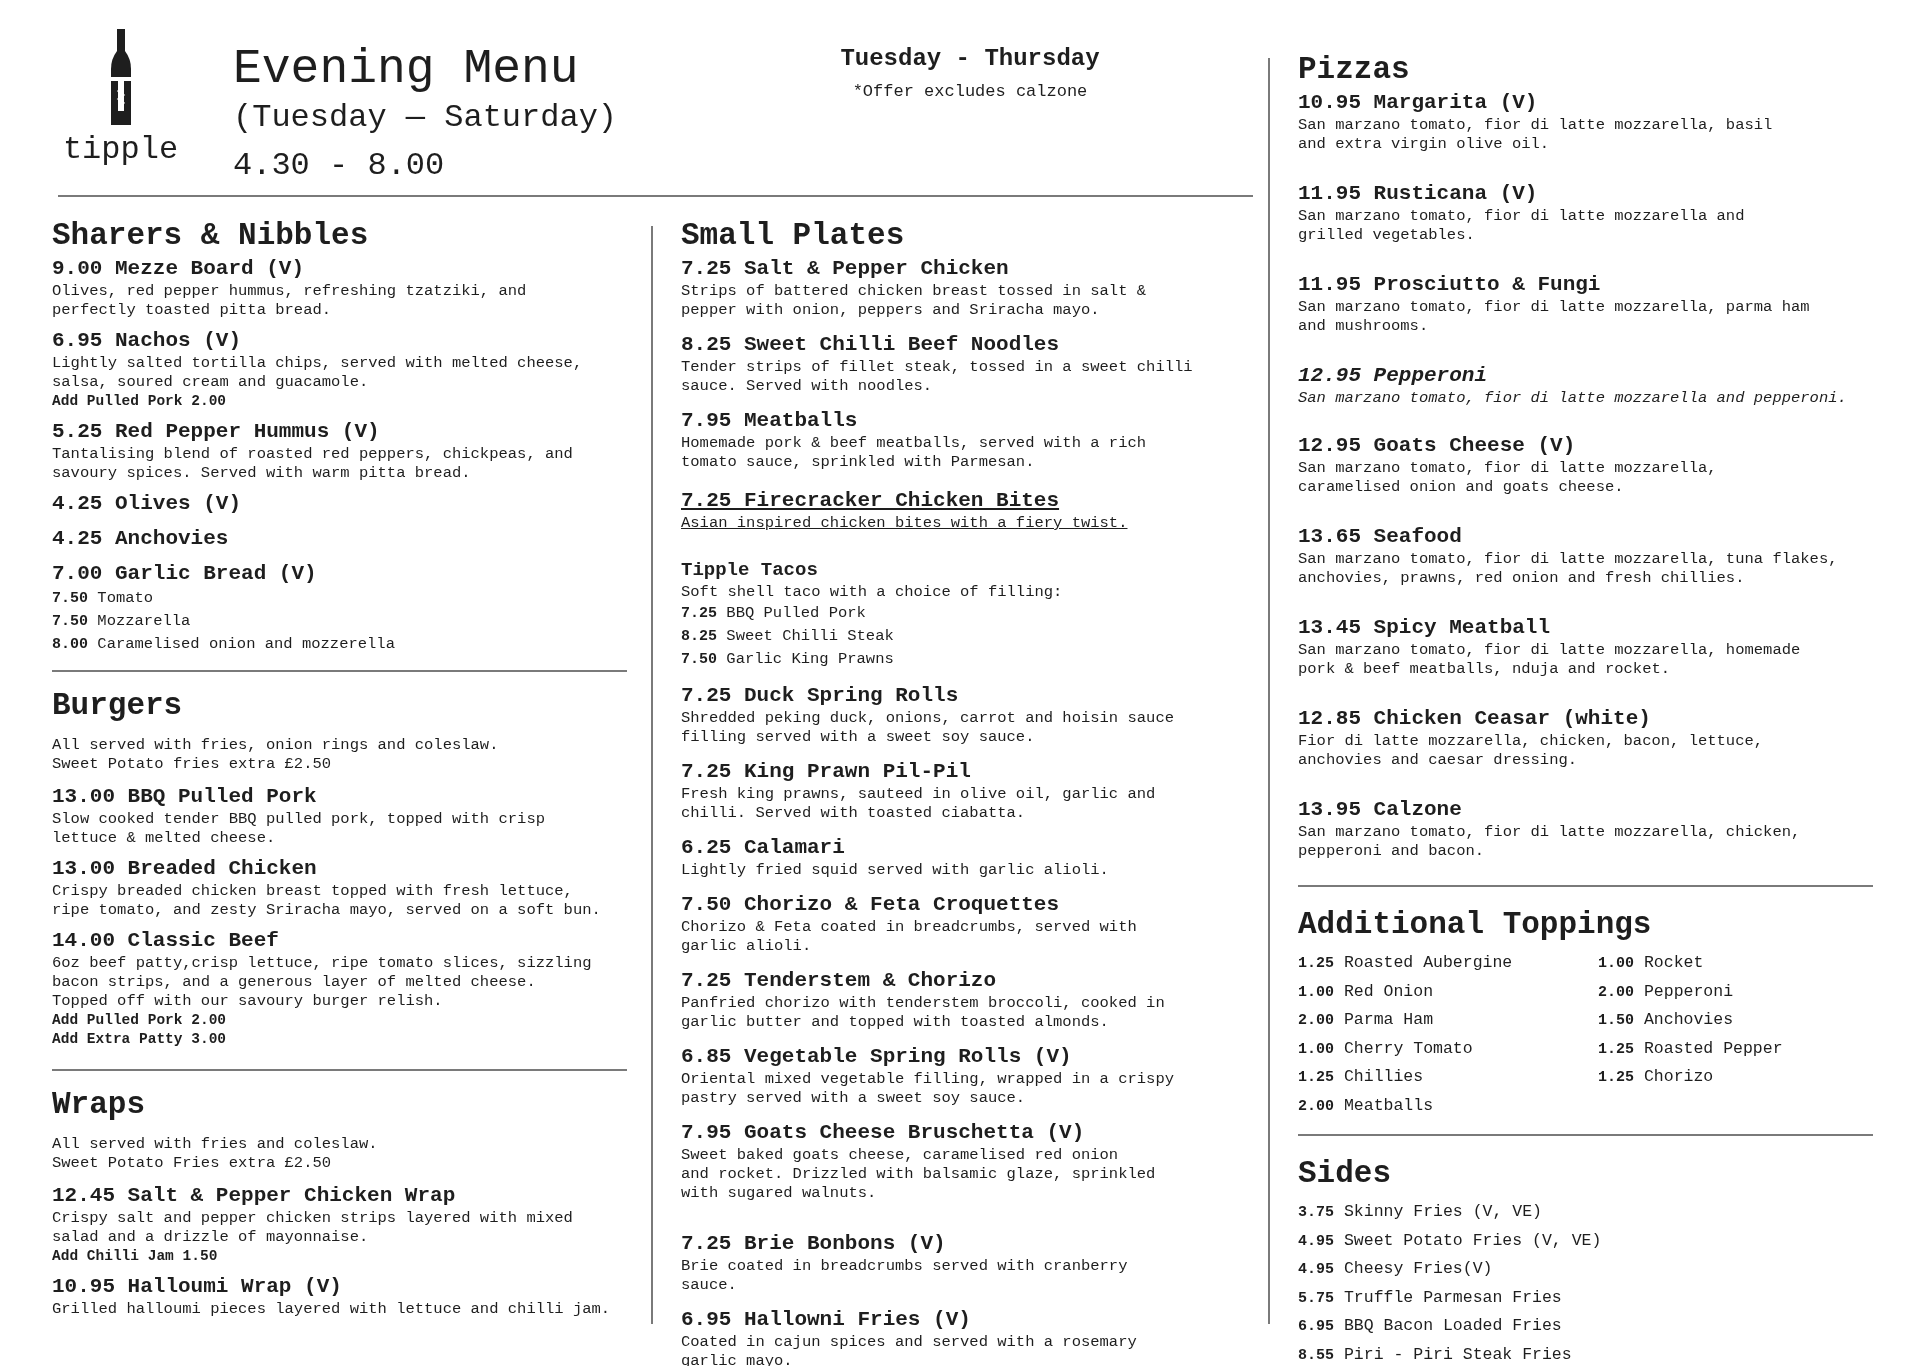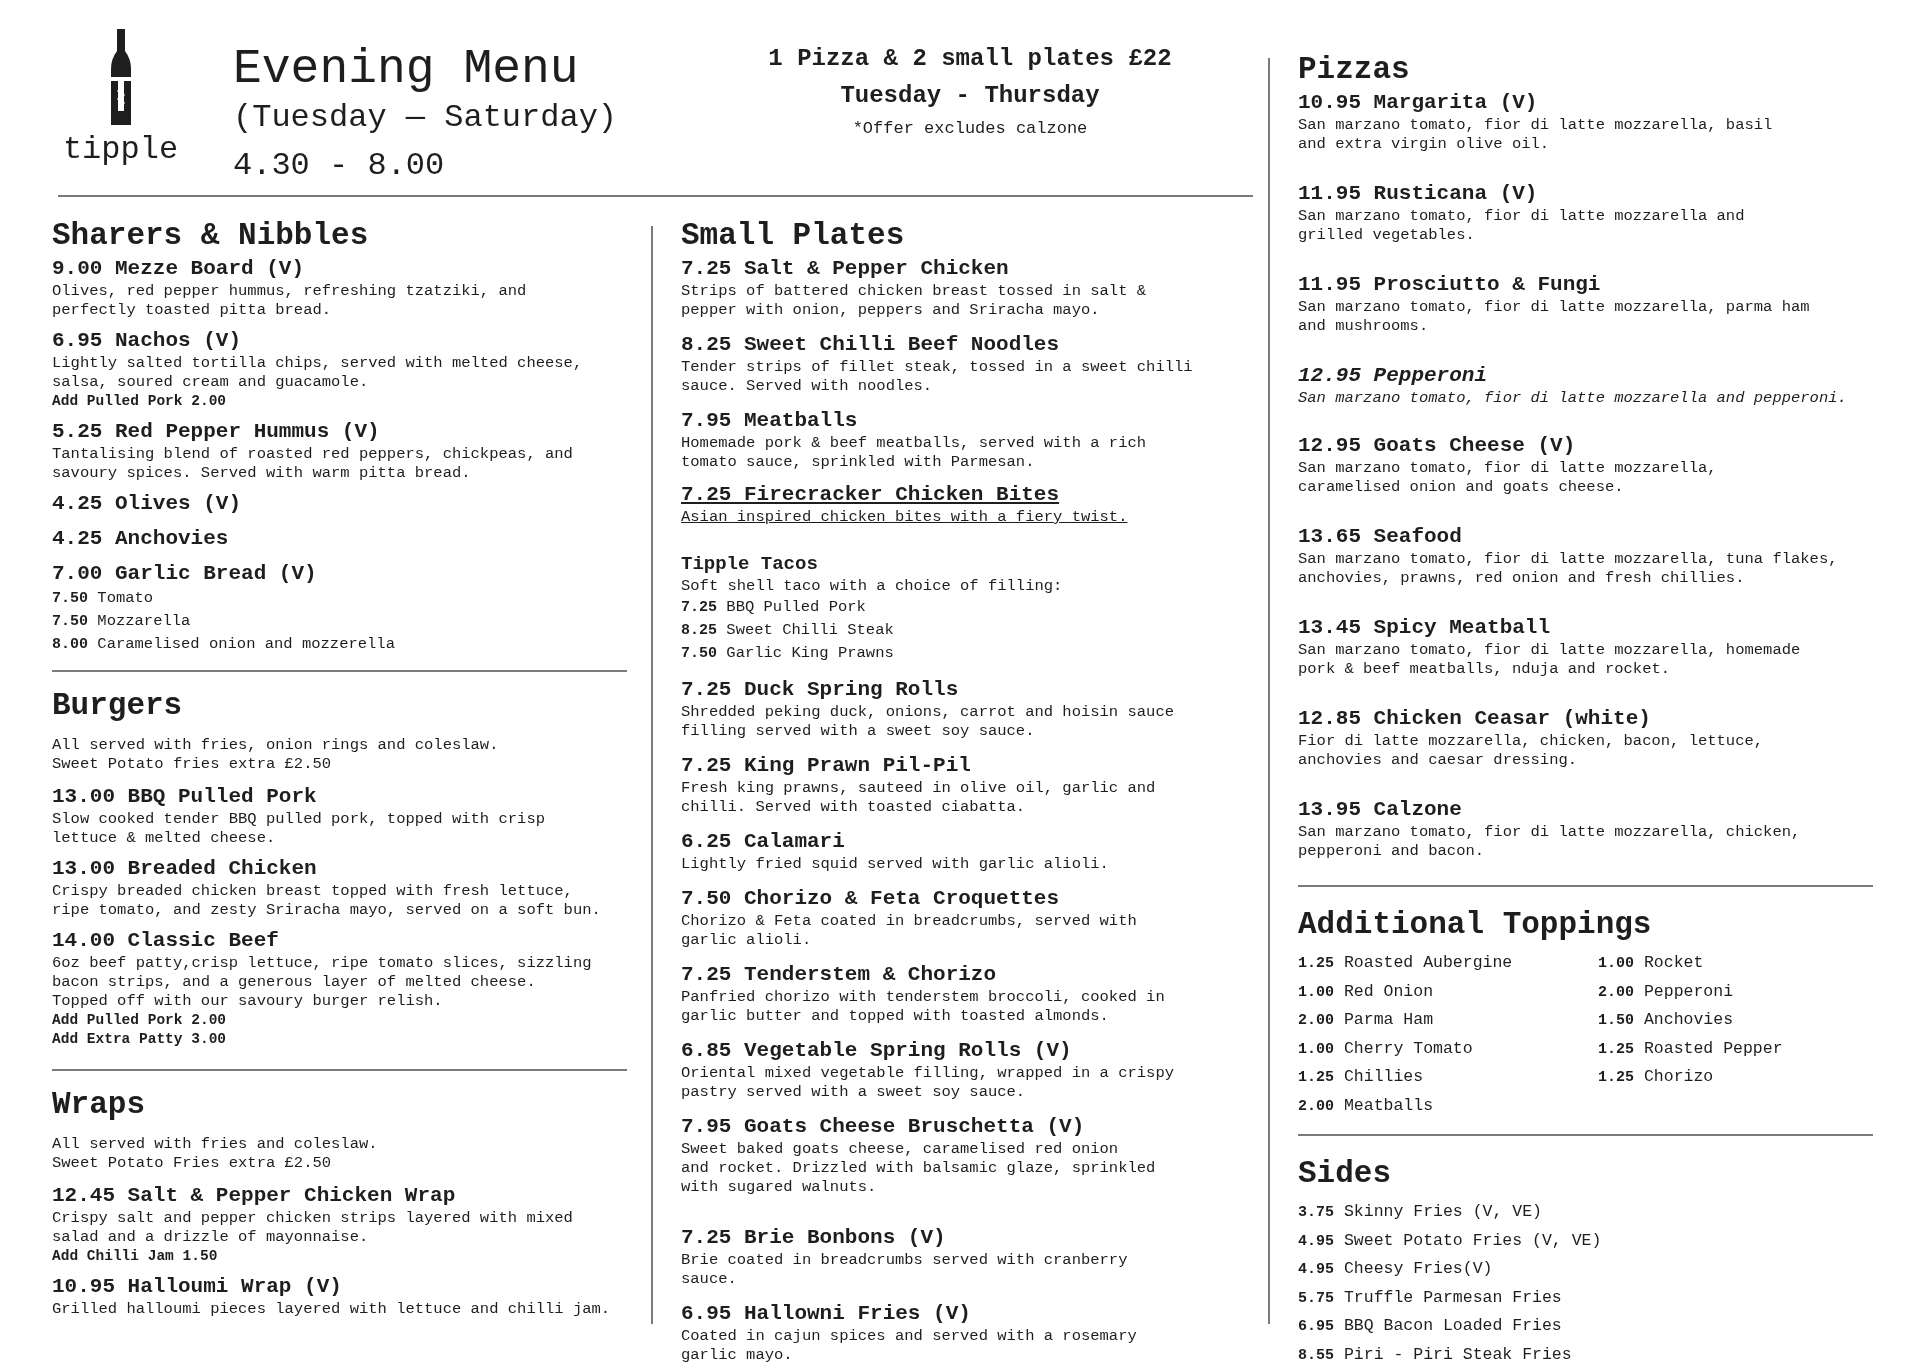--- a/index.html
+++ b/index.html
@@ -53,21 +53,20 @@
   <div class="logo-text">tipple</div>
 </div>
 
 <div class="abs title-block">
   <div class="title">Evening Menu</div>
   <div class="subtitle">(Tuesday — Saturday)</div>
   <div class="hours">4.30 - 8.00</div>
 </div>
 
 <div class="abs offer">
-  <div class="offer-line">1 Pizza &amp; 2 small plates £22</div>
   <div class="offer-line">Tuesday - Thursday</div>
   <div class="offer-note">*Offer excludes calzone</div>
 </div>
 
 <div class="abs hrule" style="left:58px; top:195px; width:1195px;"></div>
 <div class="abs vrule" style="left:651px; top:226px; height:1098px;"></div>
 <div class="abs vrule" style="left:1268px; top:58px; height:1266px;"></div>
 
 <div class="col" style="left:52px; top:218px; width:580px;">
   <section>
@@ -151,21 +150,21 @@
     <div class="item" style="margin-bottom:12px;">
       <div class="item-name">7.25 Salt &amp; Pepper Chicken</div>
       <div class="item-desc">Strips of battered chicken breast tossed in salt &amp;
 pepper with onion, peppers and Sriracha mayo.</div>
     </div>
     <div class="item" style="margin-bottom:12px;">
       <div class="item-name">8.25 Sweet Chilli Beef Noodles</div>
       <div class="item-desc">Tender strips of fillet steak, tossed in a sweet chilli
 sauce. Served with noodles.</div>
     </div>
-    <div class="item" style="margin-bottom:10px;">
+    <div class="item" style="margin-bottom:16px;">
       <div class="item-name">7.95 Meatballs</div>
       <div class="item-desc">Homemade pork &amp; beef meatballs, served with a rich
 tomato sauce, sprinkled with Parmesan.</div>
     </div>
     <div class="item" style="margin-bottom:24px;text-decoration:underline;">
       <div class="item-name">7.25 Firecracker Chicken Bites</div>
       <div class="item-desc">Asian inspired chicken bites with a fiery twist.</div>
     </div>
     <div class="item" style="margin-bottom:12px;">
       <div class="item-name" style="font-size:19px;">Tipple Tacos</div>

